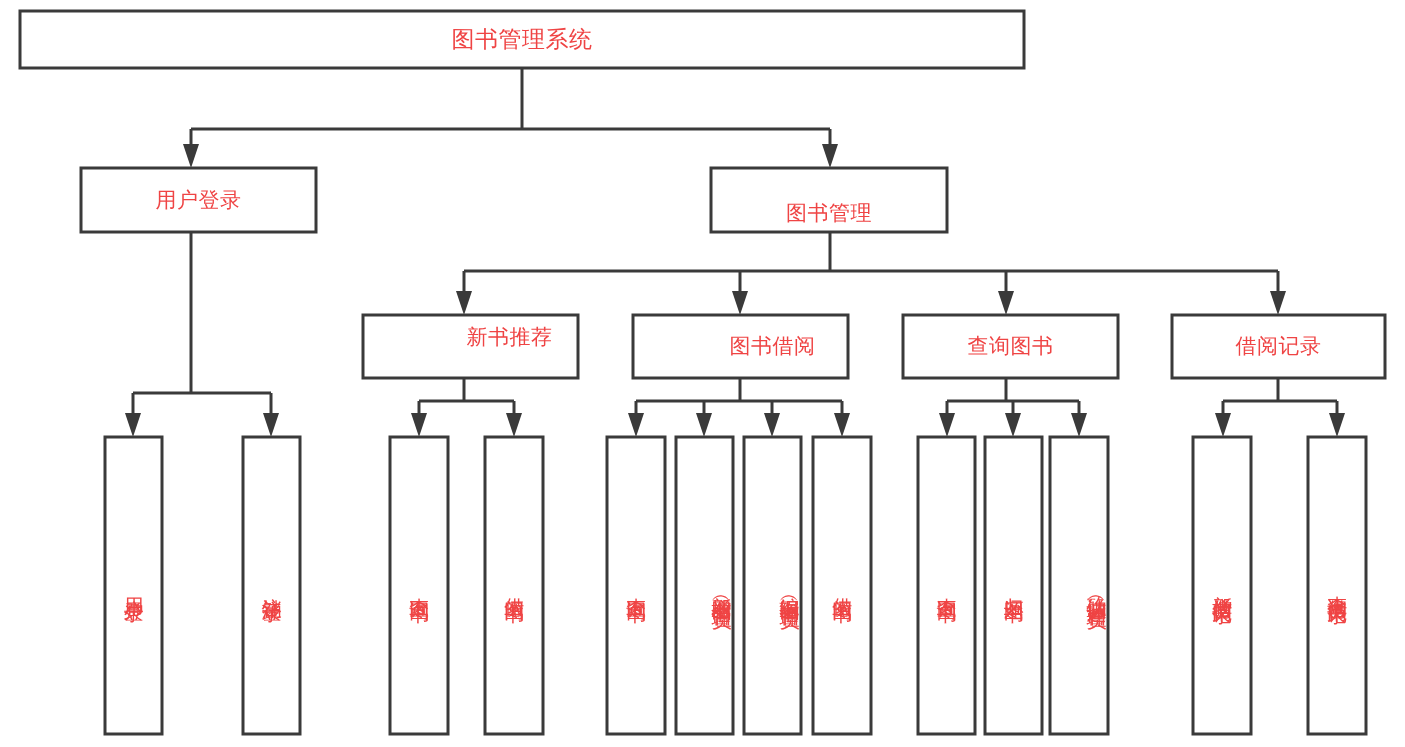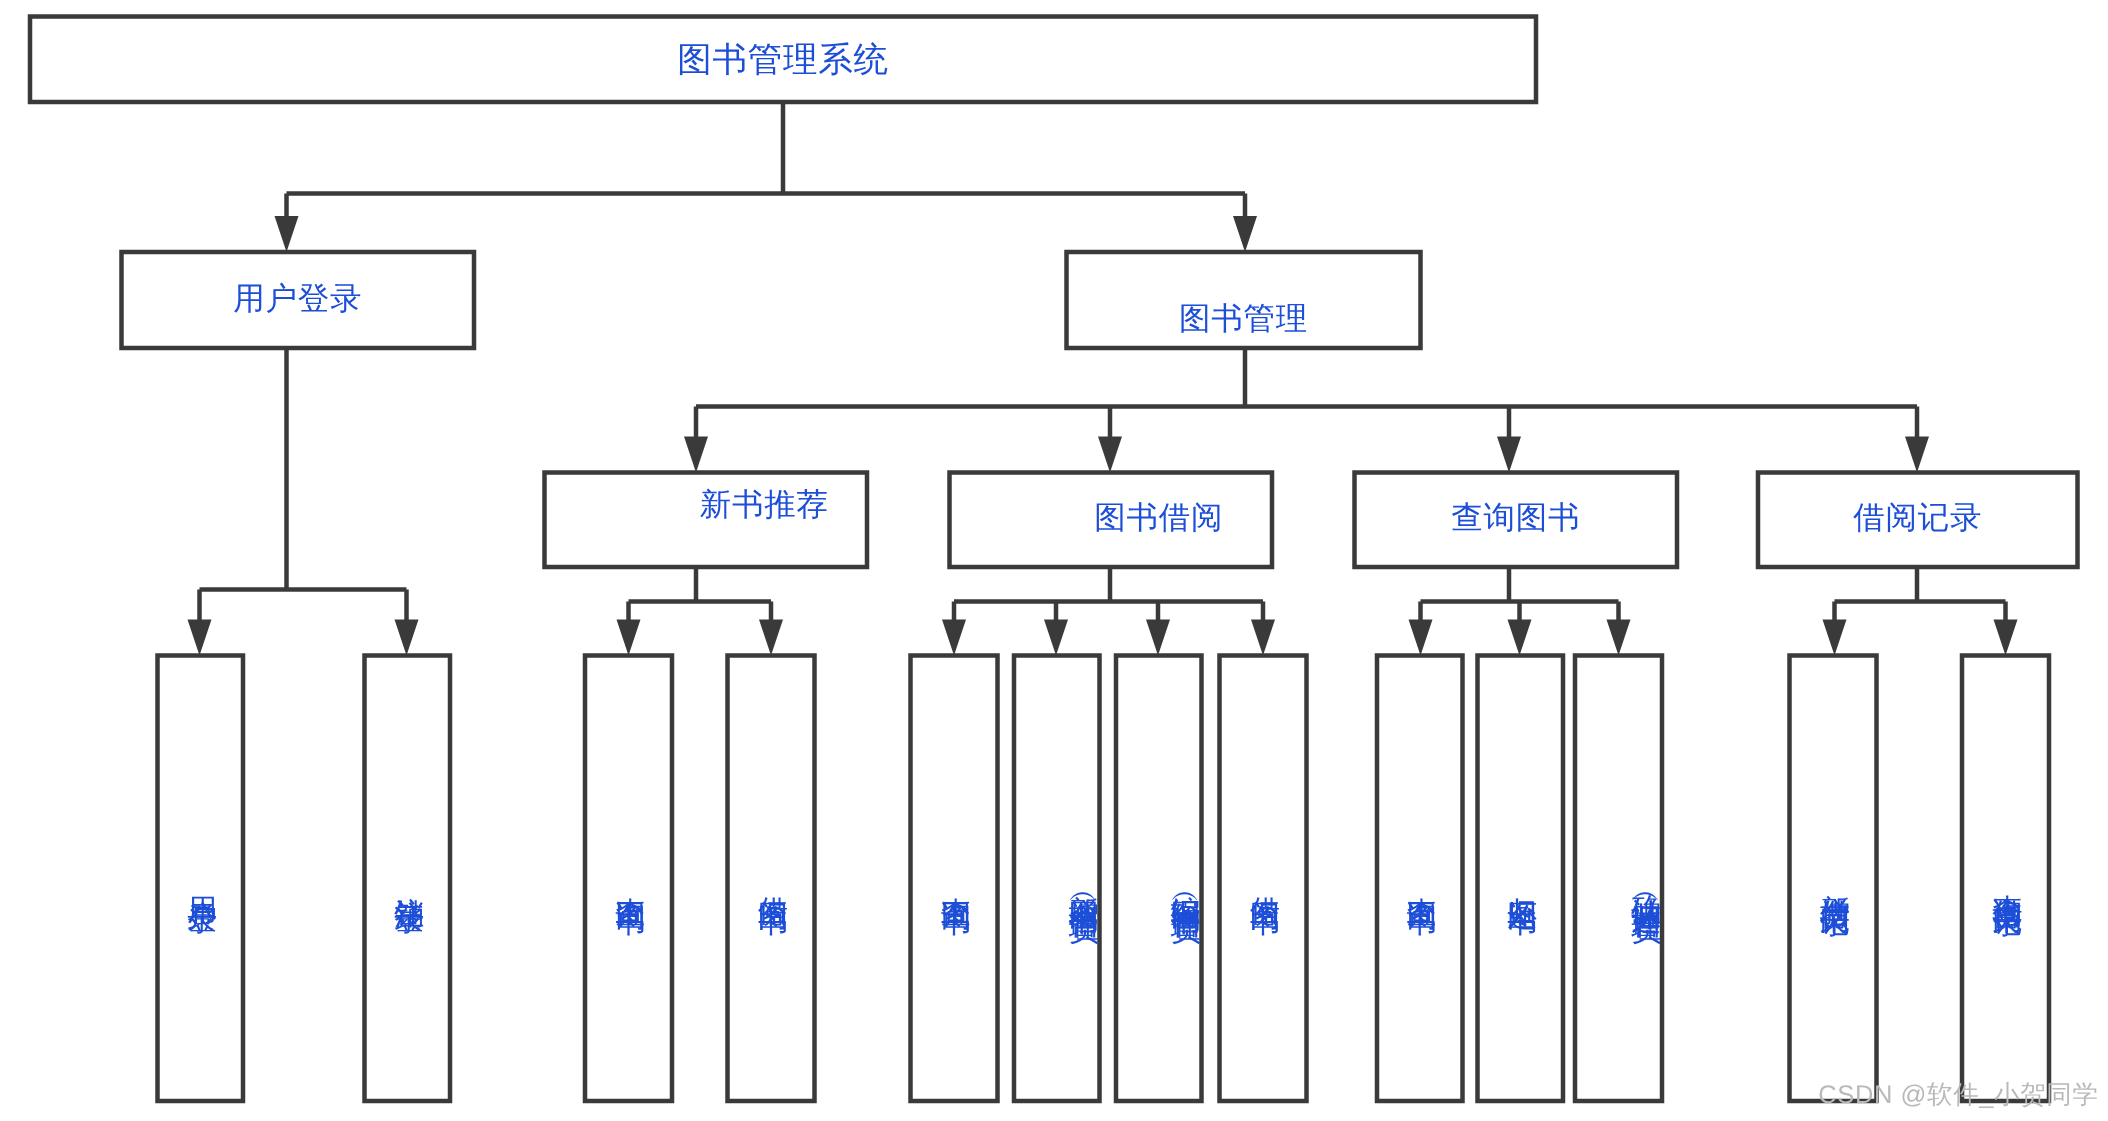--- a/index.html
+++ b/index.html
@@ -39,21 +39,21 @@
   }
   .arrow-head {
     fill: #3a3a3a;
     stroke: none;
   }
   .node-label {
     position: absolute;
     display: flex;
     align-items: center;
     justify-content: center;
-    color: #1d4ed8;
+    color: #ef4444;
     font-family: "Liberation Sans", "DejaVu Sans", sans-serif;
     font-size: 21px;
     line-height: 1.18;
     letter-spacing: 0.5px;
     white-space: nowrap;
     pointer-events: none;
   }
   .node-label.vertical {
     writing-mode: vertical-rl;
     text-orientation: upright;
@@ -214,15 +214,14 @@
   <div class="node-label vertical" style="left:918px; top:437px; width:57px; height:297px;">查询图书</div>
 
   <div class="node-label vertical" style="left:985px; top:437px; width:57px; height:297px;">归还图书</div>
 
   <div class="node-label vertical" style="left:1050px; top:437px; width:58px; height:297px; align-items:flex-start; padding-top:8px; box-sizing:border-box;">确认归还（管理员）</div>
 
   <div class="node-label vertical" style="left:1193px; top:437px; width:58px; height:297px;">新增借阅记录</div>
 
   <div class="node-label vertical" style="left:1308px; top:437px; width:58px; height:297px;">查询借阅记录</div>
 
-  <div class="watermark">CSDN @软件_小贺同学</div>
 
 </div>
 
 </body></html>

